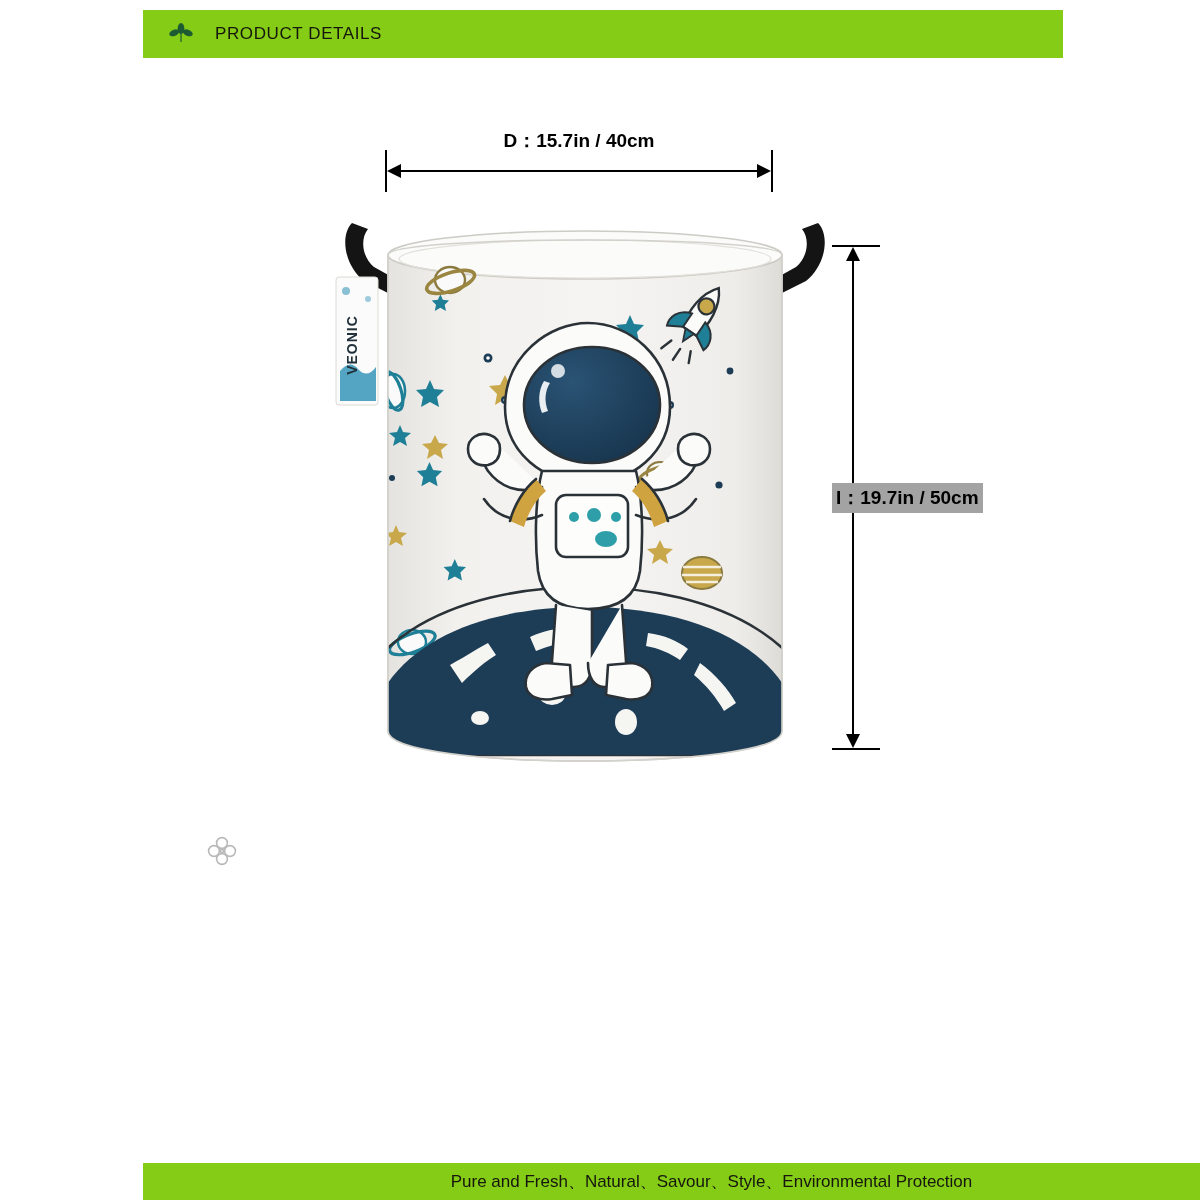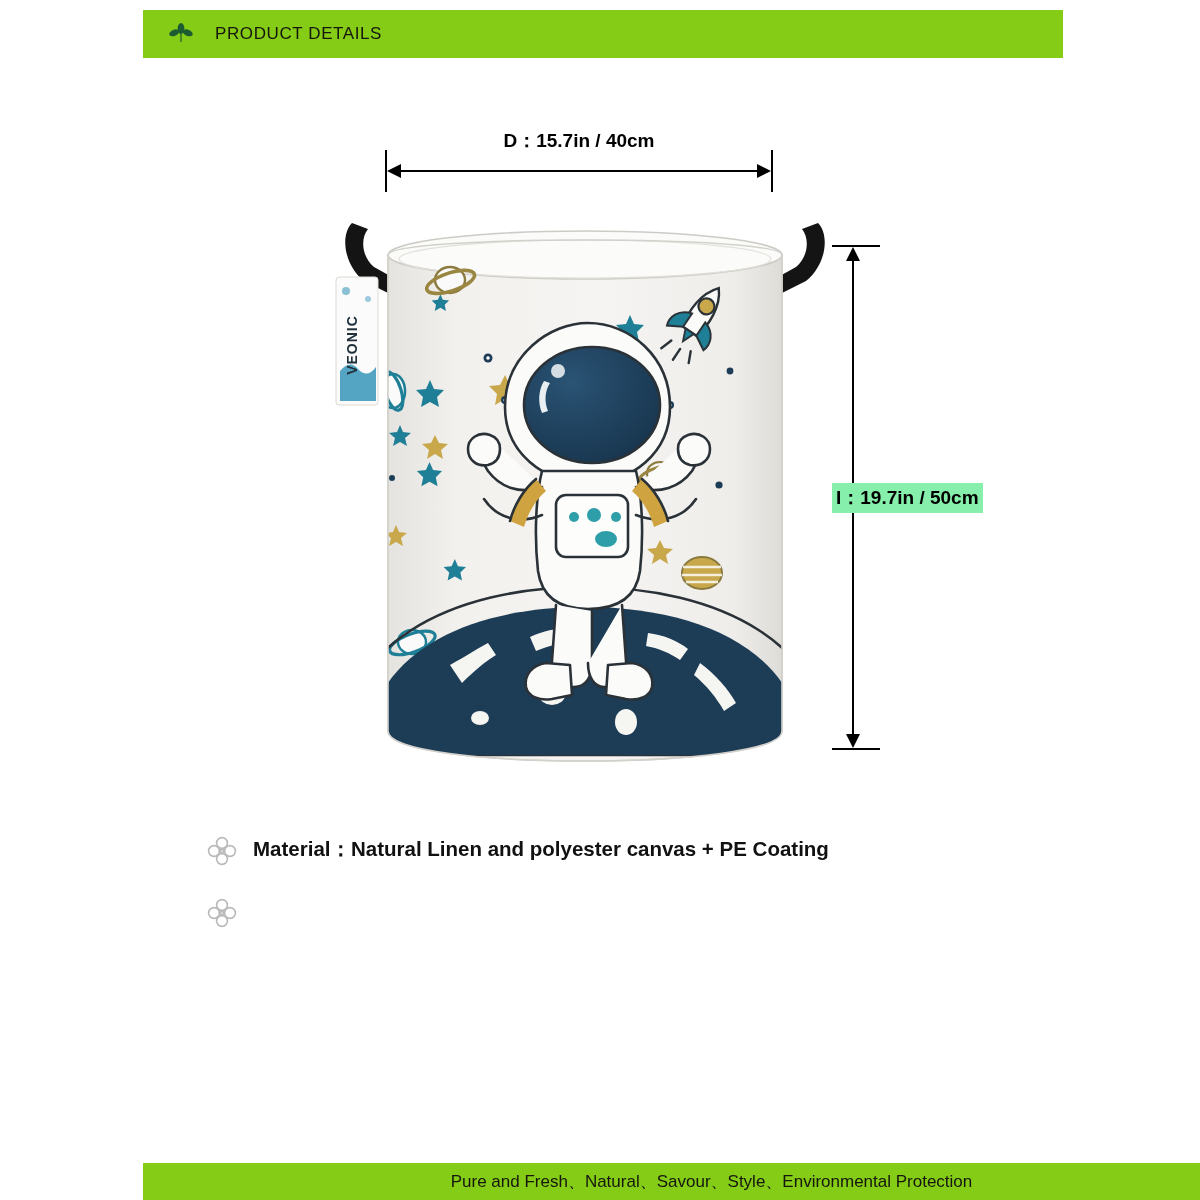--- a/index.html
+++ b/index.html
@@ -63,21 +63,21 @@
   #dim-height .h-tick.b{bottom:0;}
   #dim-height .h-arrow{
     position:absolute;left:56px;width:0;height:0;
     border-left:7px solid transparent;border-right:7px solid transparent;
   }
   #dim-height .h-arrow.t{top:2px;border-bottom:14px solid #000;}
   #dim-height .h-arrow.b{bottom:2px;border-top:14px solid #000;}
   #dim-height .h-label{
     position:absolute;left:42px;top:50%;transform:translateY(-50%);
     font-size:19px;font-weight:bold;color:#000;white-space:nowrap;
-    background:#86efac;padding:2px 4px;text-align:right;
+    background:#a3a3a3;padding:2px 4px;text-align:right;
   }
 
   
   #product{position:absolute;left:330px;top:195px;width:510px;height:600px;}
 
   
   #spec-list{position:absolute;left:205px;top:832px;width:870px;}
   .spec-row{
     display:flex;align-items:flex-start;
     height:62px;
@@ -296,49 +296,35 @@
         <path d="M302 468 c14 2 22 12 20 24 c-2 10 -14 14 -26 12 l-20 -4 2 -30 Z" fill="#fbfbfa"></path>
       </g>
     </g>
 
     <path d="M58 60 C58 40 452 40 452 60 L452 536 C452 576 58 576 58 536 Z" fill="none" stroke="#d3d1cb" stroke-width="1.6"></path>
   </svg>
 </div>
 
 <div id="spec-list">
 
+
+
+
+
   <div class="spec-row">
     <span class="spec-icon">
       <svg viewBox="0 0 34 34" width="34" height="34">
         <g fill="none" stroke="#b9b9b9" stroke-width="1.6">
           <circle cx="17" cy="9" r="5.4"></circle>
           <circle cx="17" cy="25" r="5.4"></circle>
           <circle cx="9" cy="17" r="5.4"></circle>
           <circle cx="25" cy="17" r="5.4"></circle>
           <circle cx="17" cy="17" r="1.6"></circle>
         </g>
       </svg>
     </span>
-    <span class="spec-text">Material：Natural Linen and polyester canvas + PE Coating</span>
-  </div>
-
-
-
-
-  <div class="spec-row">
-    <span class="spec-icon">
-      <svg viewBox="0 0 34 34" width="34" height="34">
-        <g fill="none" stroke="#b9b9b9" stroke-width="1.6">
-          <circle cx="17" cy="9" r="5.4"></circle>
-          <circle cx="17" cy="25" r="5.4"></circle>
-          <circle cx="9" cy="17" r="5.4"></circle>
-          <circle cx="25" cy="17" r="5.4"></circle>
-          <circle cx="17" cy="17" r="1.6"></circle>
-        </g>
-      </svg>
-    </span>
   </div>
 
 </div>
 
 <div class="band" id="bottom-band">
   <span class="footer-text">Pure and Fresh、Natural、Savour、Style、Environmental Protection</span>
 </div>
 
 </body></html>

